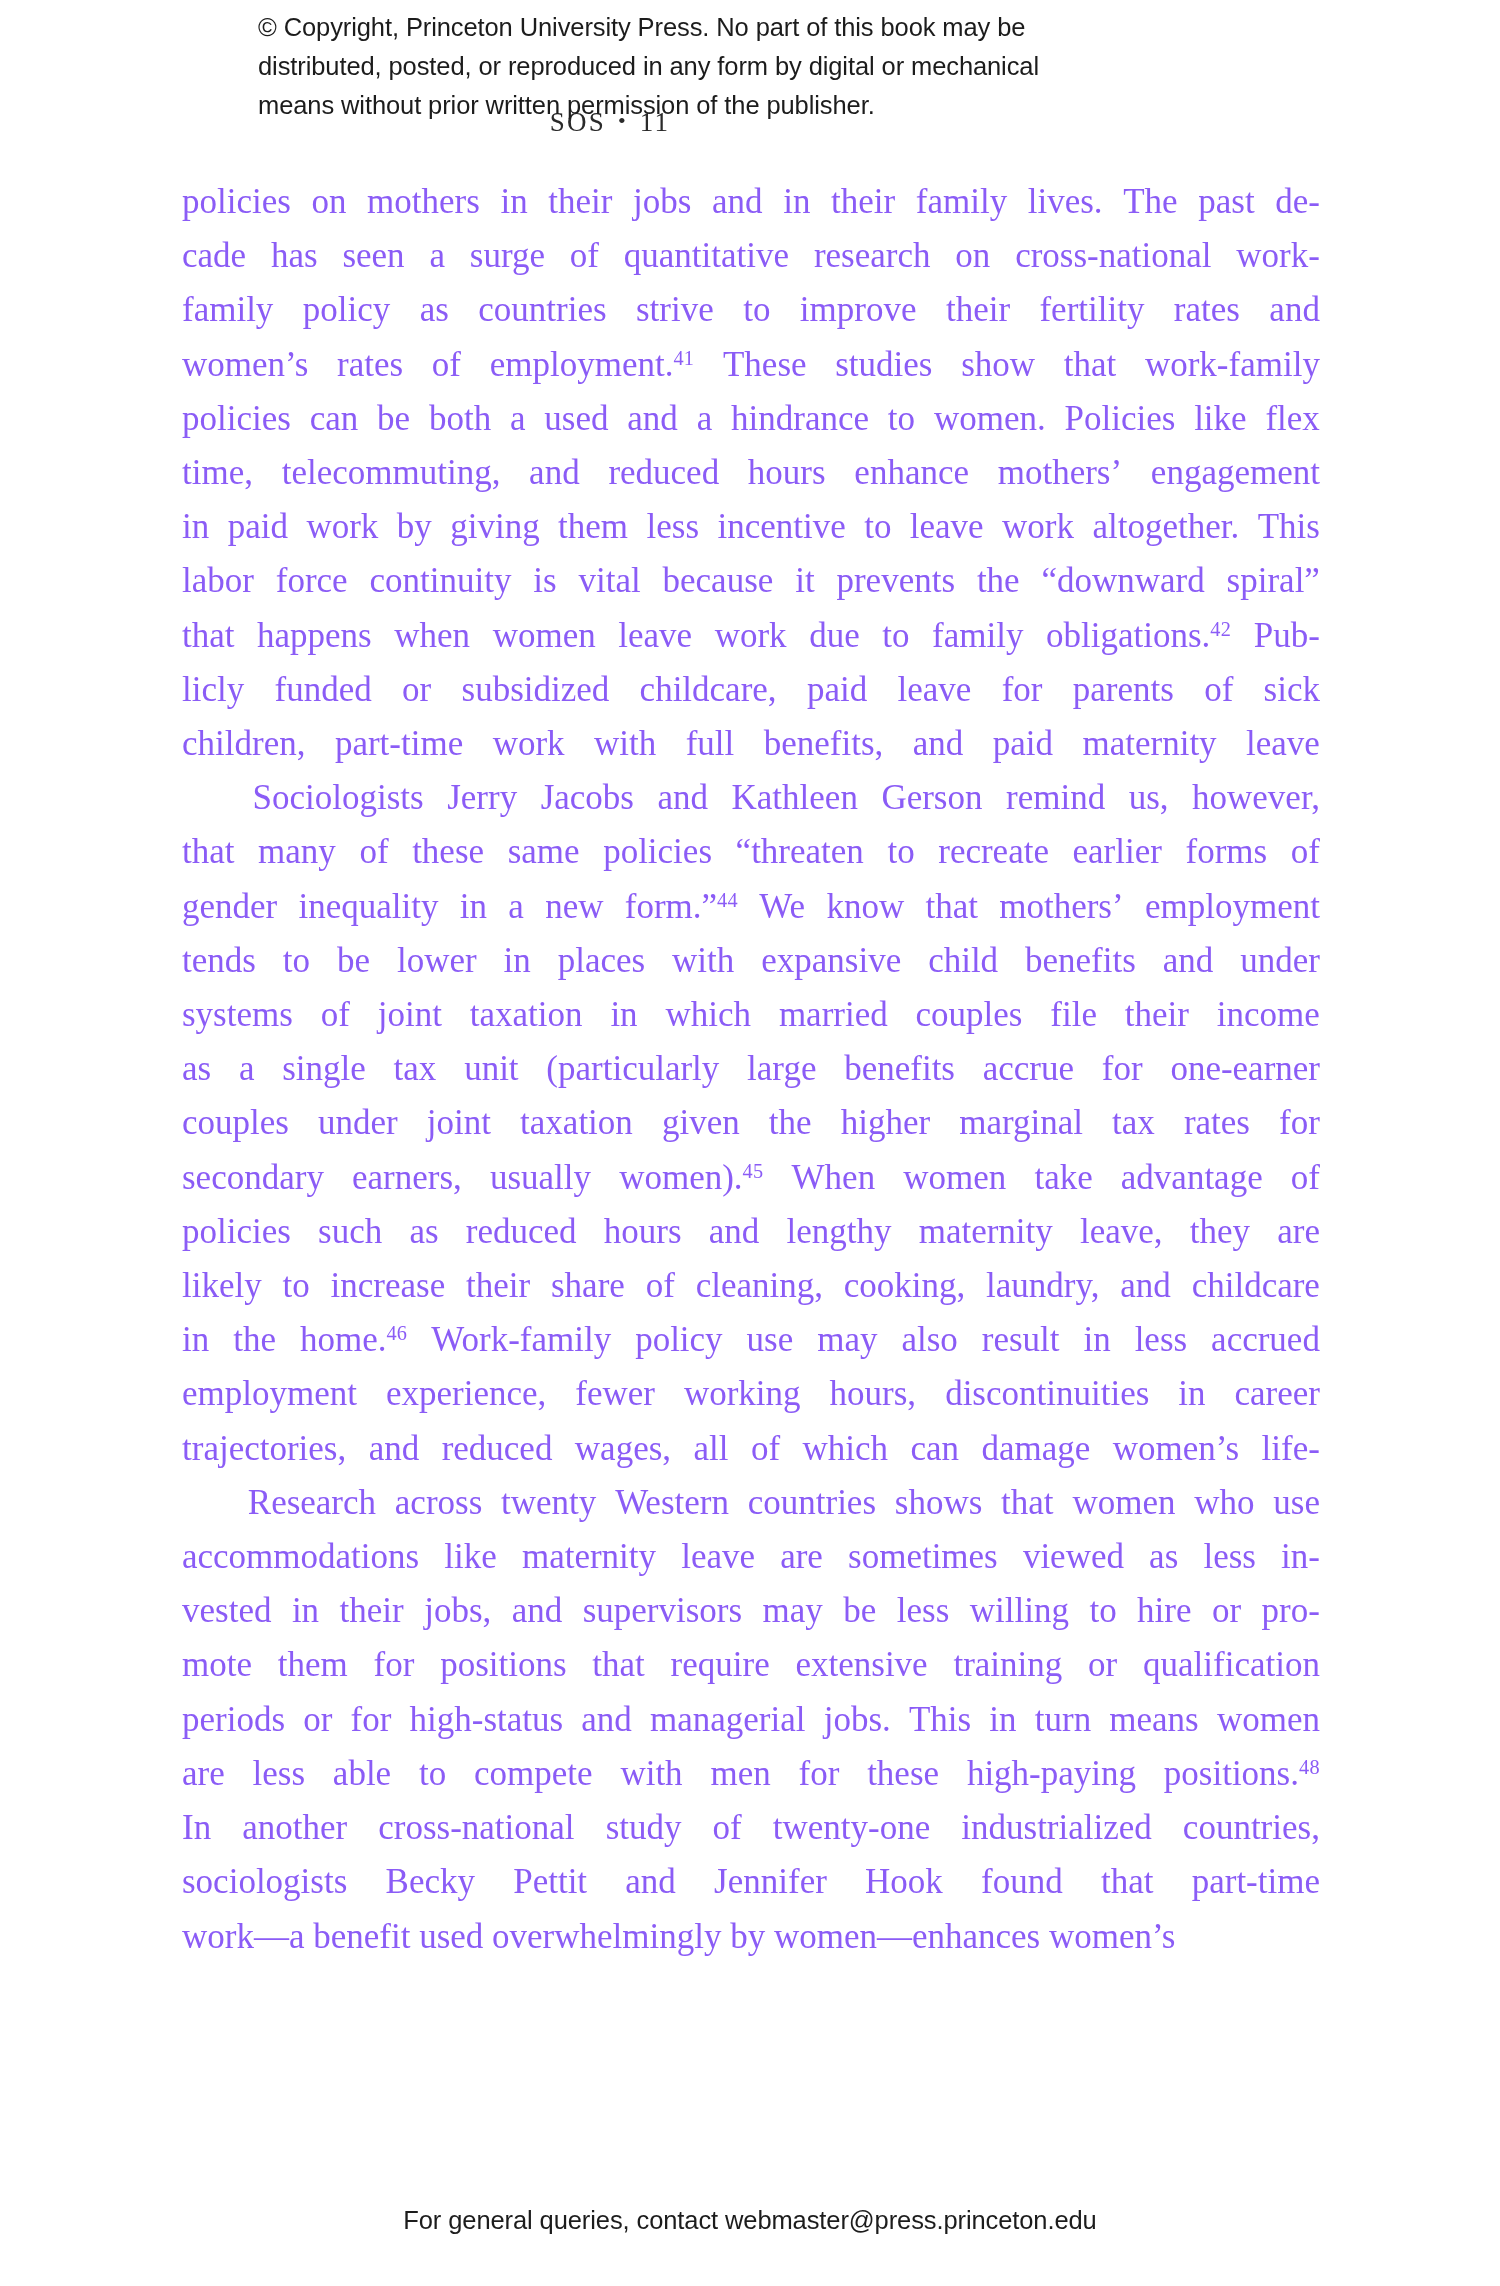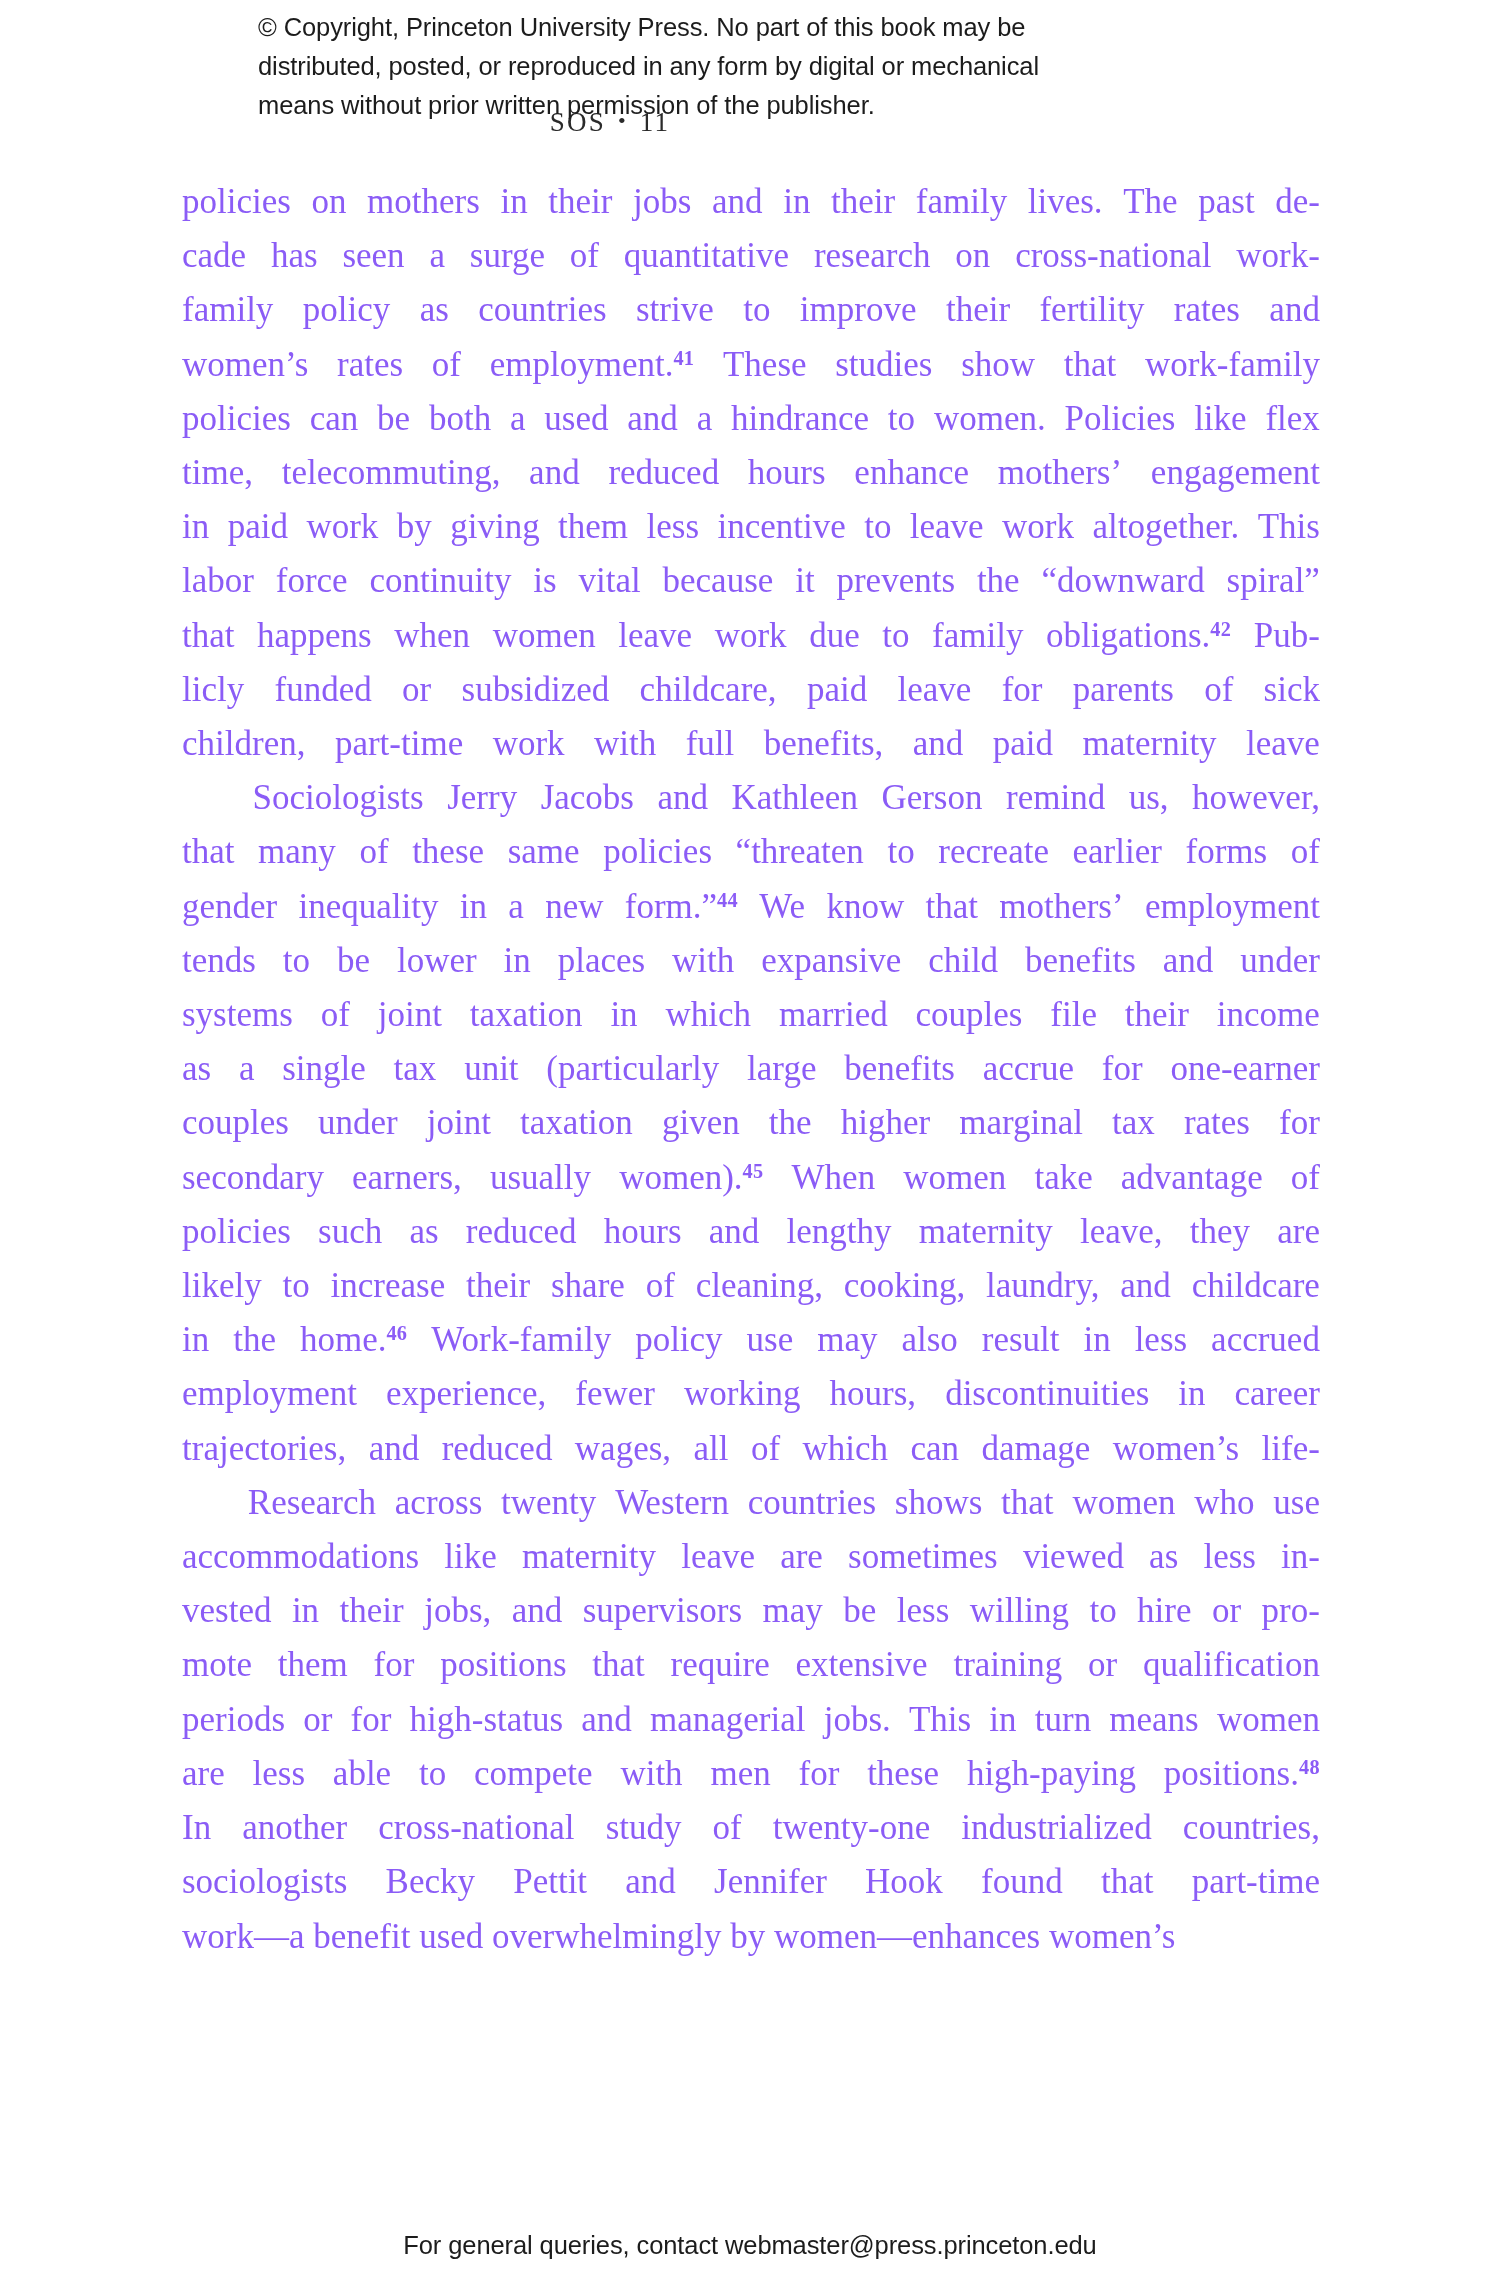--- a/index.html
+++ b/index.html
@@ -87,35 +87,33 @@
   }
   .para .ln.j > span { white-space: pre; }
 
   .indent { display: inline-block; width: 47px; }
 
   sup.fn {
     font-size: 0.58em;
     vertical-align: 0.52em;
     line-height: 0;
     letter-spacing: 0.3px;
-    font-weight: bold;
   }
 
   
   .footer-notice {
     position: absolute;
     left: 0;
     top: 2206px;
     width: 1500px;
     text-align: center;
     font-family: "Liberation Sans", sans-serif;
     font-size: 25.5px;
     color: #1c1c1c;
     letter-spacing: -0.1px;
-    margin-top: 25px;
   }
 </style>
 </head>
 <body>
 
 <div class="page">
 
   <div class="copyright-notice">
     <span class="cl">© Copyright, Princeton University Press. No part of this book may be</span>
     <span class="cl">distributed, posted, or reproduced in any form by digital or mechanical</span>

